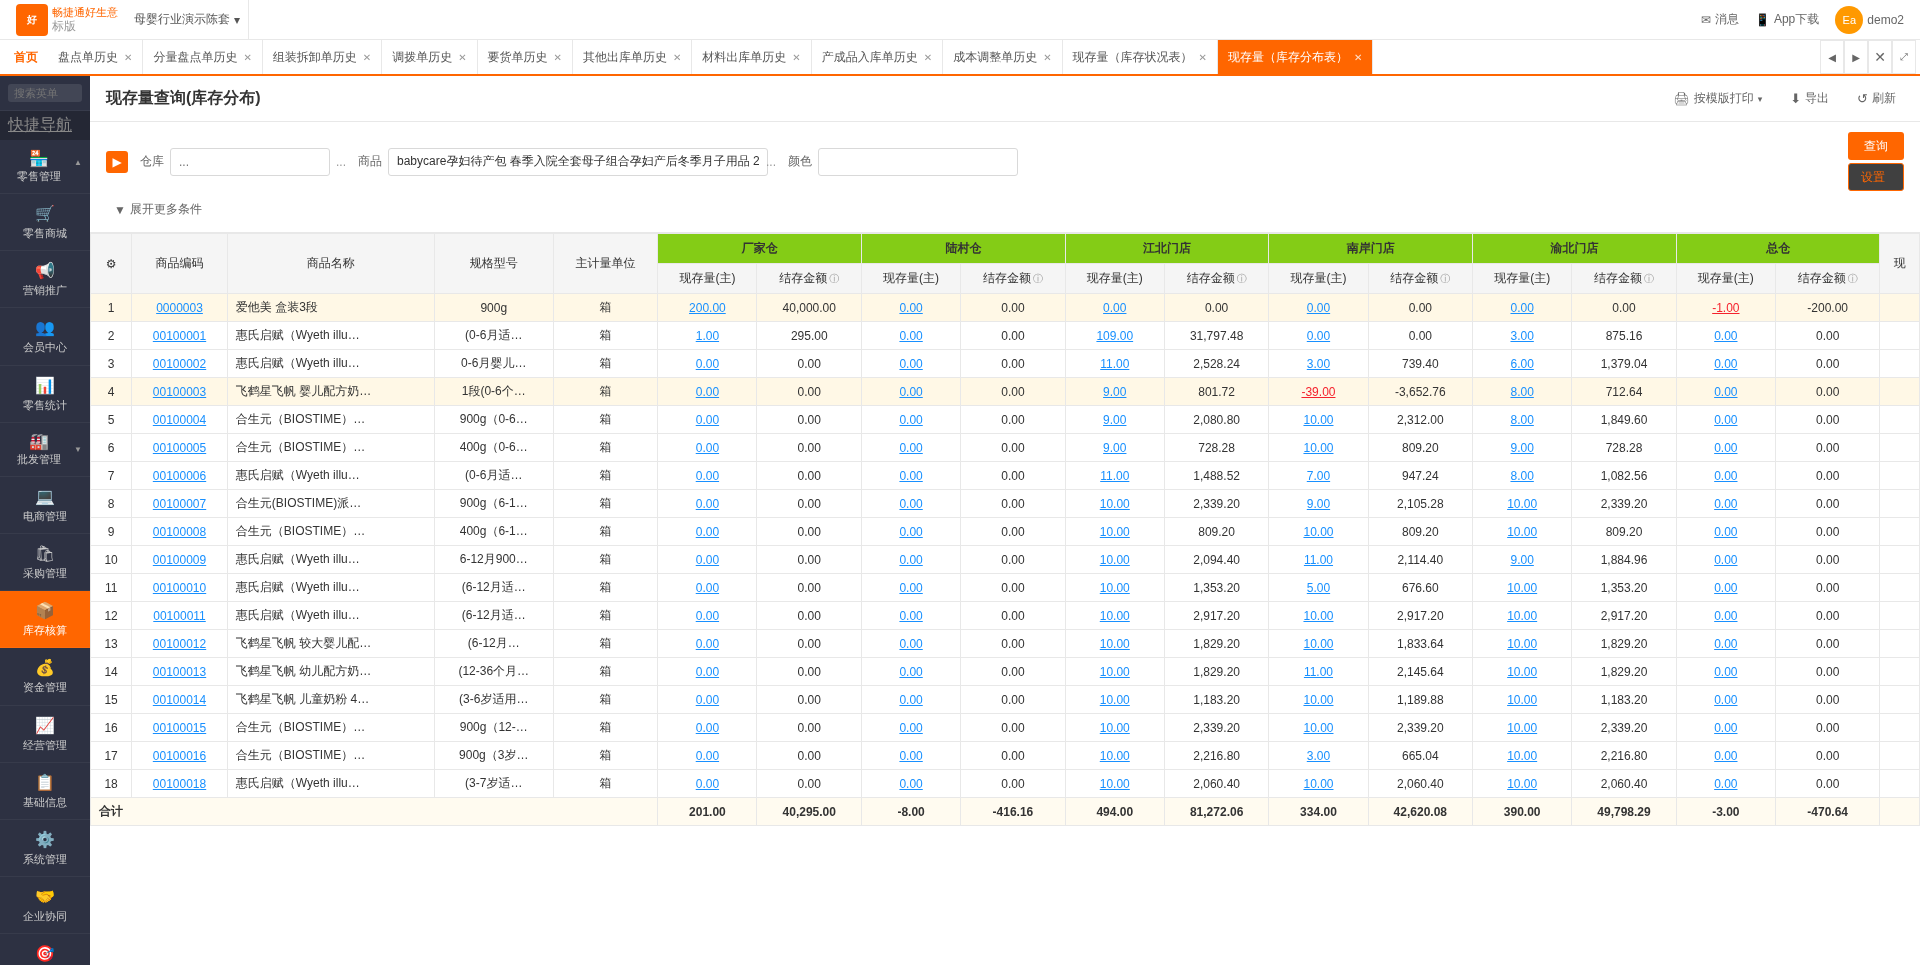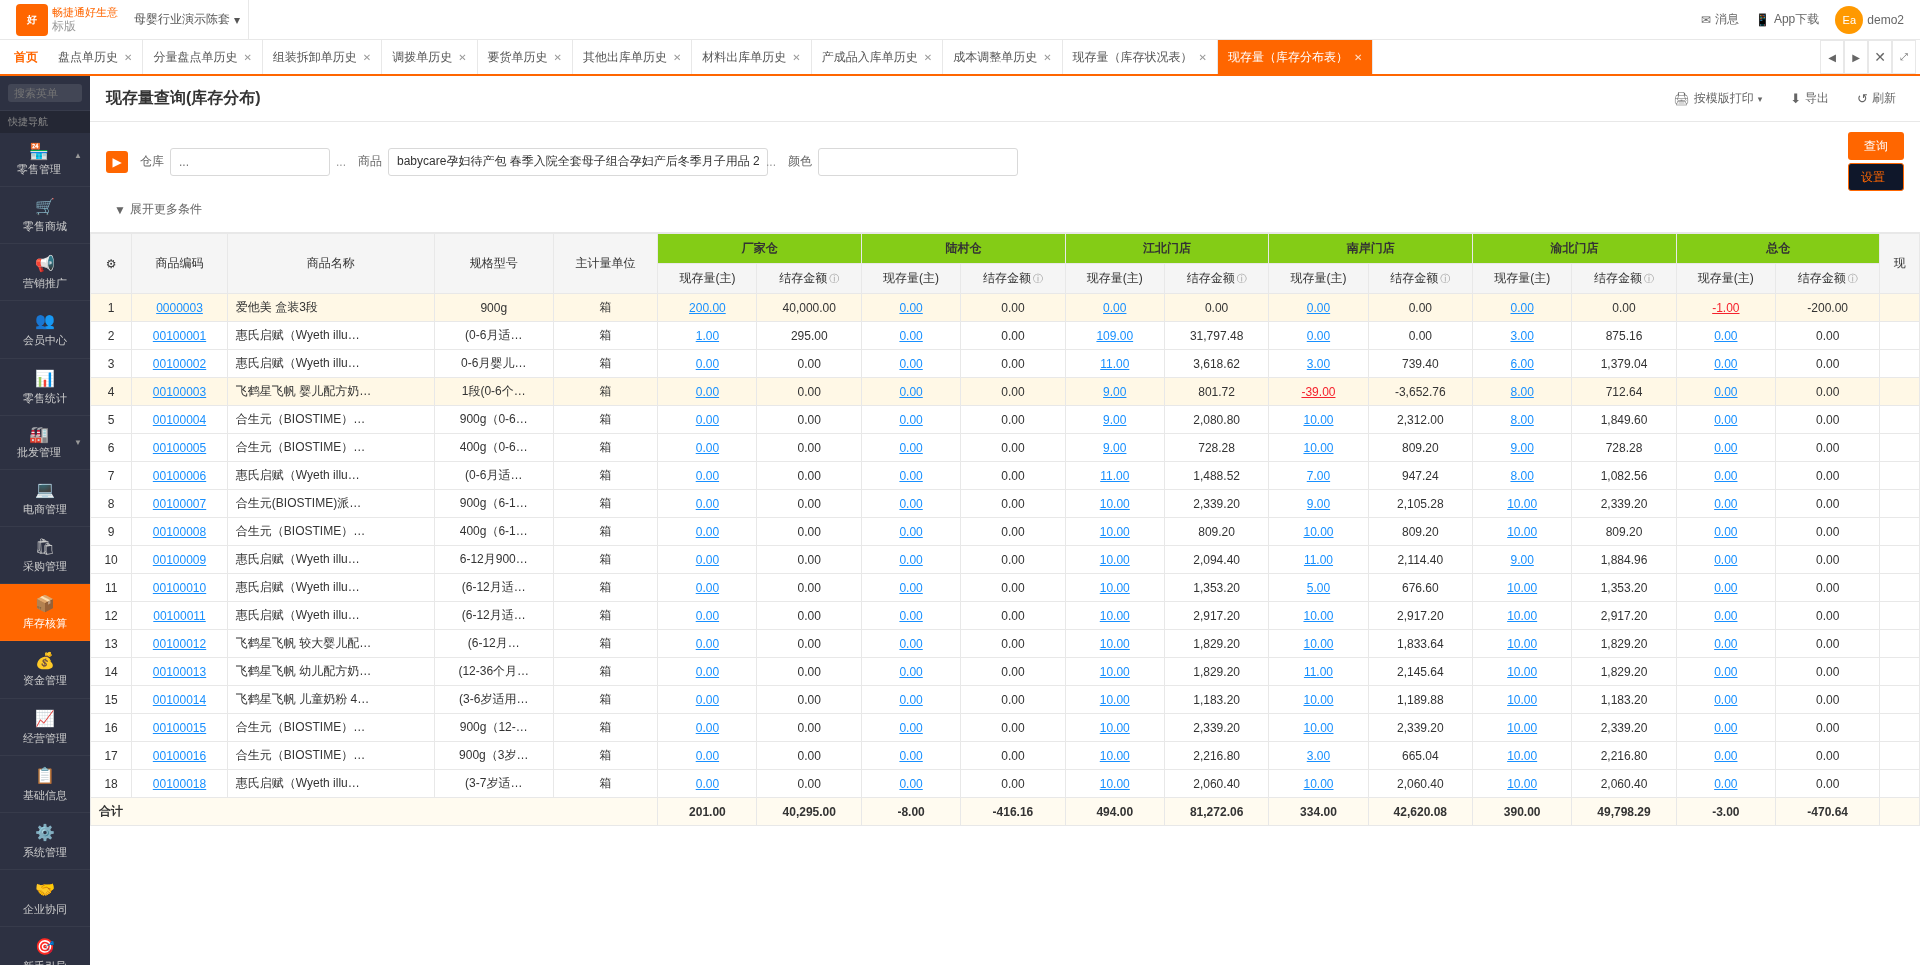--- a/index.html
+++ b/index.html
@@ -87,21 +87,21 @@
       display: flex; align-items: center; gap: 4px; color: #666;
       cursor: pointer; font-size: 12px; padding: 4px 8px; border-radius: 3px;
       margin-top: 6px;
     }
     .query-btn {
       background: #ff6600; color: white; border: none; border-radius: 3px;
       padding: 6px 16px; font-size: 12px; cursor: pointer; height: 28px;
       display: flex; align-items: center;
     }
     .settings-btn {
-      background: #0f172a; color: #ff6600; border: 1px solid #ff6600; border-radius: 3px;
+      background: #404040; color: #ff6600; border: 1px solid #ff6600; border-radius: 3px;
       padding: 4px 12px; font-size: 12px; cursor: pointer; height: 28px;
       display: flex; align-items: center;
     }
 
     
     .table-area { flex: 1; overflow: auto; background: #fff; }
     .data-table { width: 100%; border-collapse: collapse; font-size: 12px; }
     .data-table th {
       background: #f5f5f5; border: 1px solid #e8e8e8;
       padding: 6px 8px; text-align: center; font-weight: normal;
@@ -132,22 +132,22 @@
 
     .sidebar-search {
       padding: 8px 6px; display: flex; flex-direction: column; align-items: center;
       color: #ccc; cursor: pointer; border-bottom: 1px solid rgba(255,255,255,0.05);
     }
     .sidebar-search input {
       background: rgba(255,255,255,0.1); border: none; border-radius: 3px;
       color: #fff; font-size: 11px; padding: 3px 6px; width: 74px; outline: none;
     }
     .sidebar-nav-label {
-      padding: 4px 8px; font-size: 10px; color: #888;
-      background: rgba(0,0,0,0.2); width: 100%;
+      padding: 4px 8px; font-size: 16px; color: #888;
+      background: rgba(0,0,0,0.2); width: 100%; text-decoration: underline;
     }
 
     .top-dropdown { display: flex; align-items: center; gap: 4px; font-size: 12px; color: #555; cursor: pointer; padding: 0 8px; border-right: 1px solid #e8e8e8; height: 40px; }
   </style>
 </head>
 <body>
 
 <div style="height:965px; display:flex; flex-direction:column; overflow:hidden;">
 
   <div class="top-bar">
@@ -446,21 +446,21 @@
     <td class="row-num">3</td>
     <td><span class="cell-link">00100002</span></td>
     <td style="text-align:left;">惠氏启赋（Wyeth illu…</td>
     <td>0-6月婴儿…</td>
     <td>箱</td>
     <td><span class="cell-link">0.00</span></td>
     <td>0.00</td>
     <td><span class="cell-link">0.00</span></td>
     <td>0.00</td>
     <td><span class="cell-link">11.00</span></td>
-    <td>3,618.62</td>
+    <td>2,528.24</td>
     <td class=""><span class="cell-link ">3.00</span></td>
     <td class="">739.40</td>
     <td><span class="cell-link">6.00</span></td>
     <td>1,379.04</td>
     <td class=""><span class="cell-link ">0.00</span></td>
     <td class="">0.00</td>
     <td></td>
   </tr>
               <tr class="highlighted">
     <td class="row-num">4</td>

